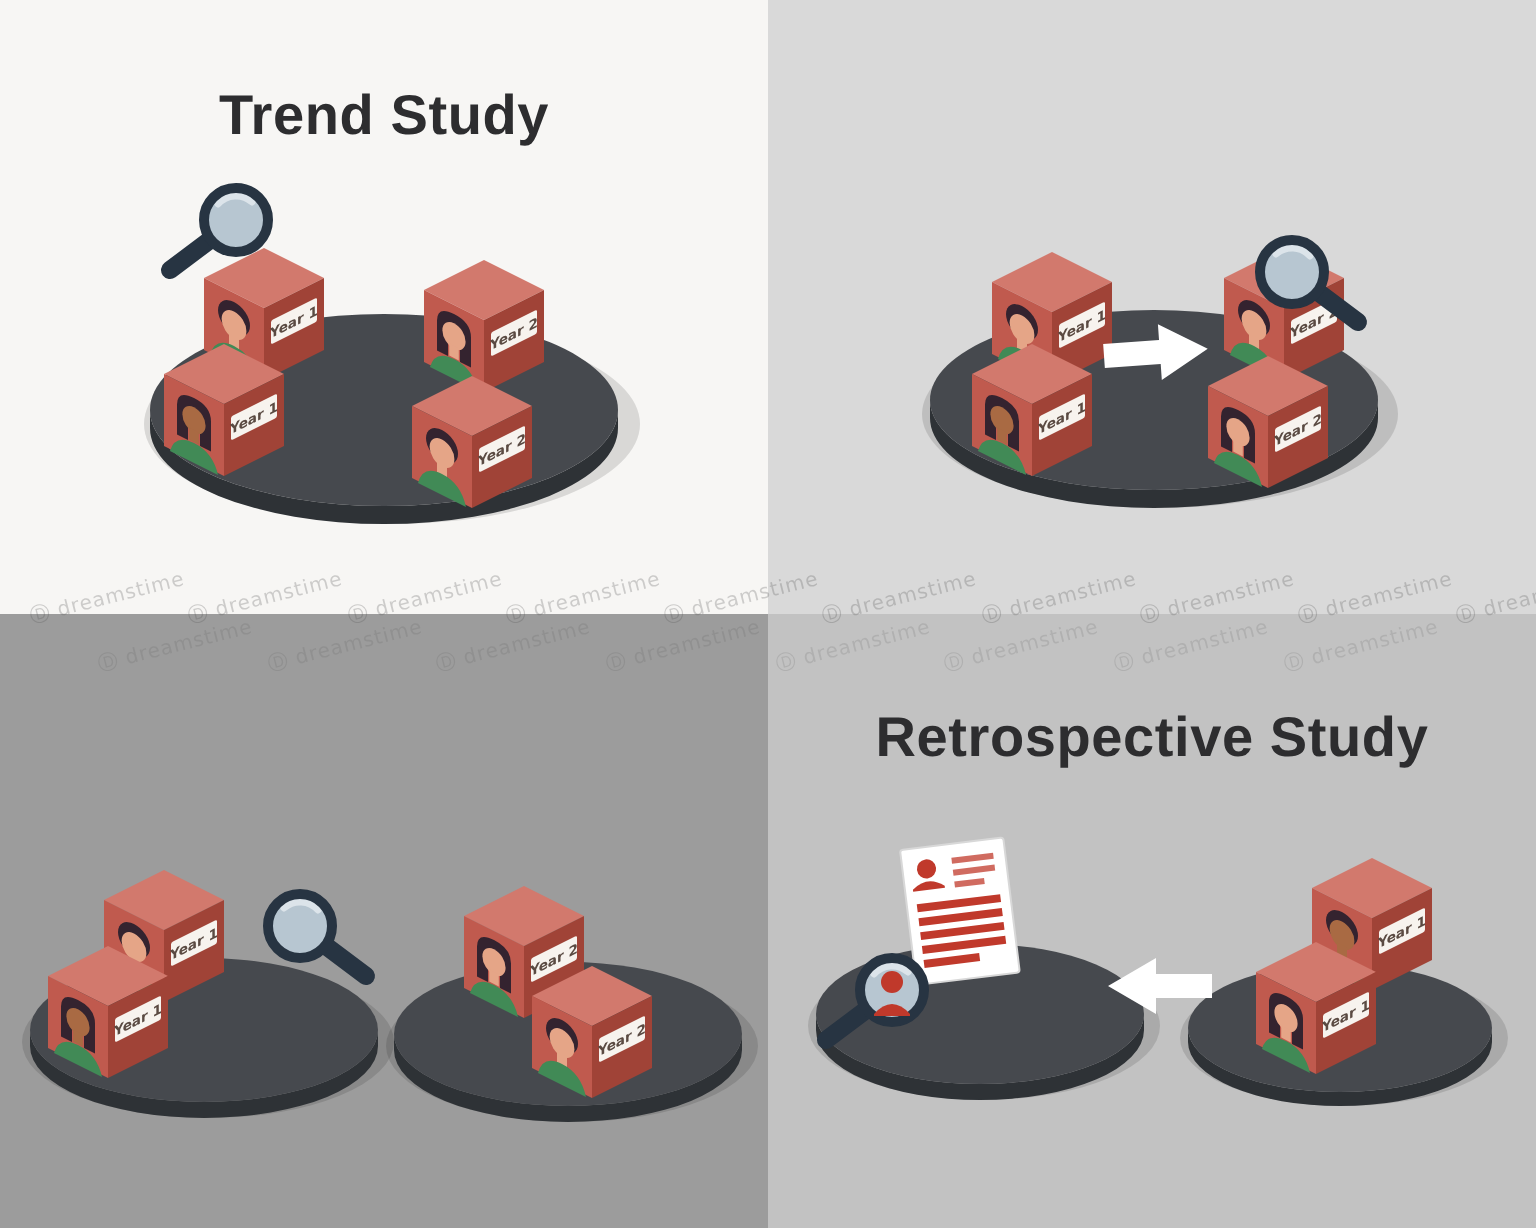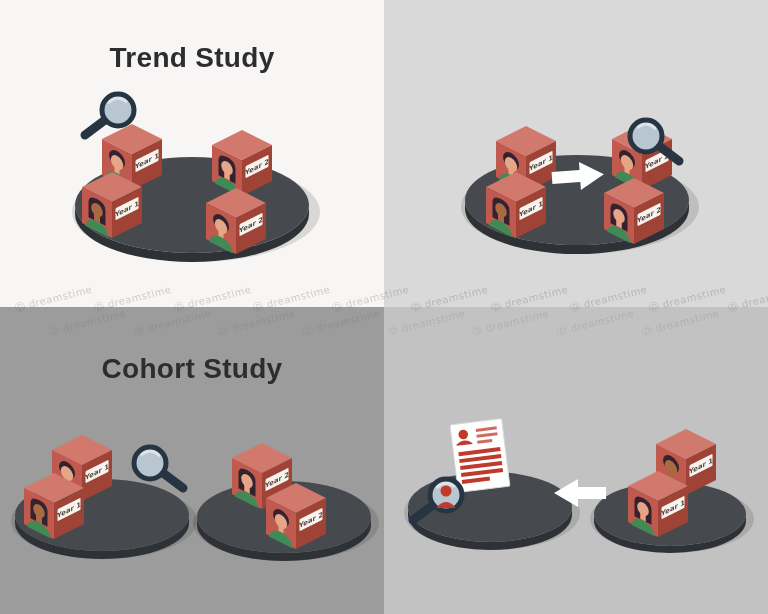--- a/index.html
+++ b/index.html
@@ -161,21 +161,20 @@
           <rect x="3.5" y="8" width="23" height="12" rx="1" class="plate"></rect>
           <text x="15" y="16.8" class="plate-label">Year 1</text>
         </g>
       </g>
       <use href="#arrow-right" class="arrow" transform="translate(168,178) rotate(-4)"></use>
       <use href="#magnifier" transform="translate(262,136) scale(-1,1)"></use>
     </svg>
   </div>
 
   <div class="quad q-cohort">
-    <div class="quad-title">Cohort Study</div>
     <svg class="scene" width="384" height="307" viewBox="0 0 384 307">
       <ellipse cx="104" cy="214" rx="93" ry="38" class="ground-shadow"></ellipse>
       <path d="M15,208 L15,216 A87,36 0 0 0 189,216 L189,208 A87,36 0 0 1 15,208 Z" class="plat-side"></path>
       <ellipse cx="102" cy="208" rx="87" ry="36" class="plat-top"></ellipse>
       <ellipse cx="286" cy="216" rx="93" ry="38" class="ground-shadow"></ellipse>
       <path d="M197,210 L197,218 A87,36 0 0 0 371,218 L371,210 A87,36 0 0 1 197,210 Z" class="plat-side"></path>
       <ellipse cx="284" cy="210" rx="87" ry="36" class="plat-top"></ellipse>
 
       <g transform="translate(52,128)">
         <use href="#cube-body"></use>
@@ -215,20 +214,21 @@
         <g transform="translate(30,30) skewY(-26.565)">
           <rect x="3.5" y="8" width="23" height="12" rx="1" class="plate"></rect>
           <text x="15" y="16.8" class="plate-label">Year 2</text>
         </g>
       </g>
       <use href="#magnifier" transform="translate(150,156) scale(-1,1)"></use>
     </svg>
   </div>
 
   <div class="quad q-retro">
+    <div class="quad-title">Retrospective Study</div>
     <svg class="scene" width="384" height="307" viewBox="0 0 384 307">
       <ellipse cx="108" cy="206" rx="88" ry="37" class="ground-shadow"></ellipse>
       <path d="M24,200 L24,208 A82,35 0 0 0 188,208 L188,200 A82,35 0 0 1 24,200 Z" class="plat-side"></path>
       <ellipse cx="106" cy="200" rx="82" ry="35" class="plat-top"></ellipse>
       <ellipse cx="288" cy="212" rx="82" ry="34" class="ground-shadow"></ellipse>
       <path d="M210,207 L210,214 A76,32 0 0 0 362,214 L362,207 A76,32 0 0 1 210,207 Z" class="plat-side"></path>
       <ellipse cx="286" cy="207" rx="76" ry="32" class="plat-top"></ellipse>
 
       <g transform="translate(66,118) rotate(-7)">
         <rect x="0" y="0" width="52" height="68" rx="1.5" class="page"></rect>

